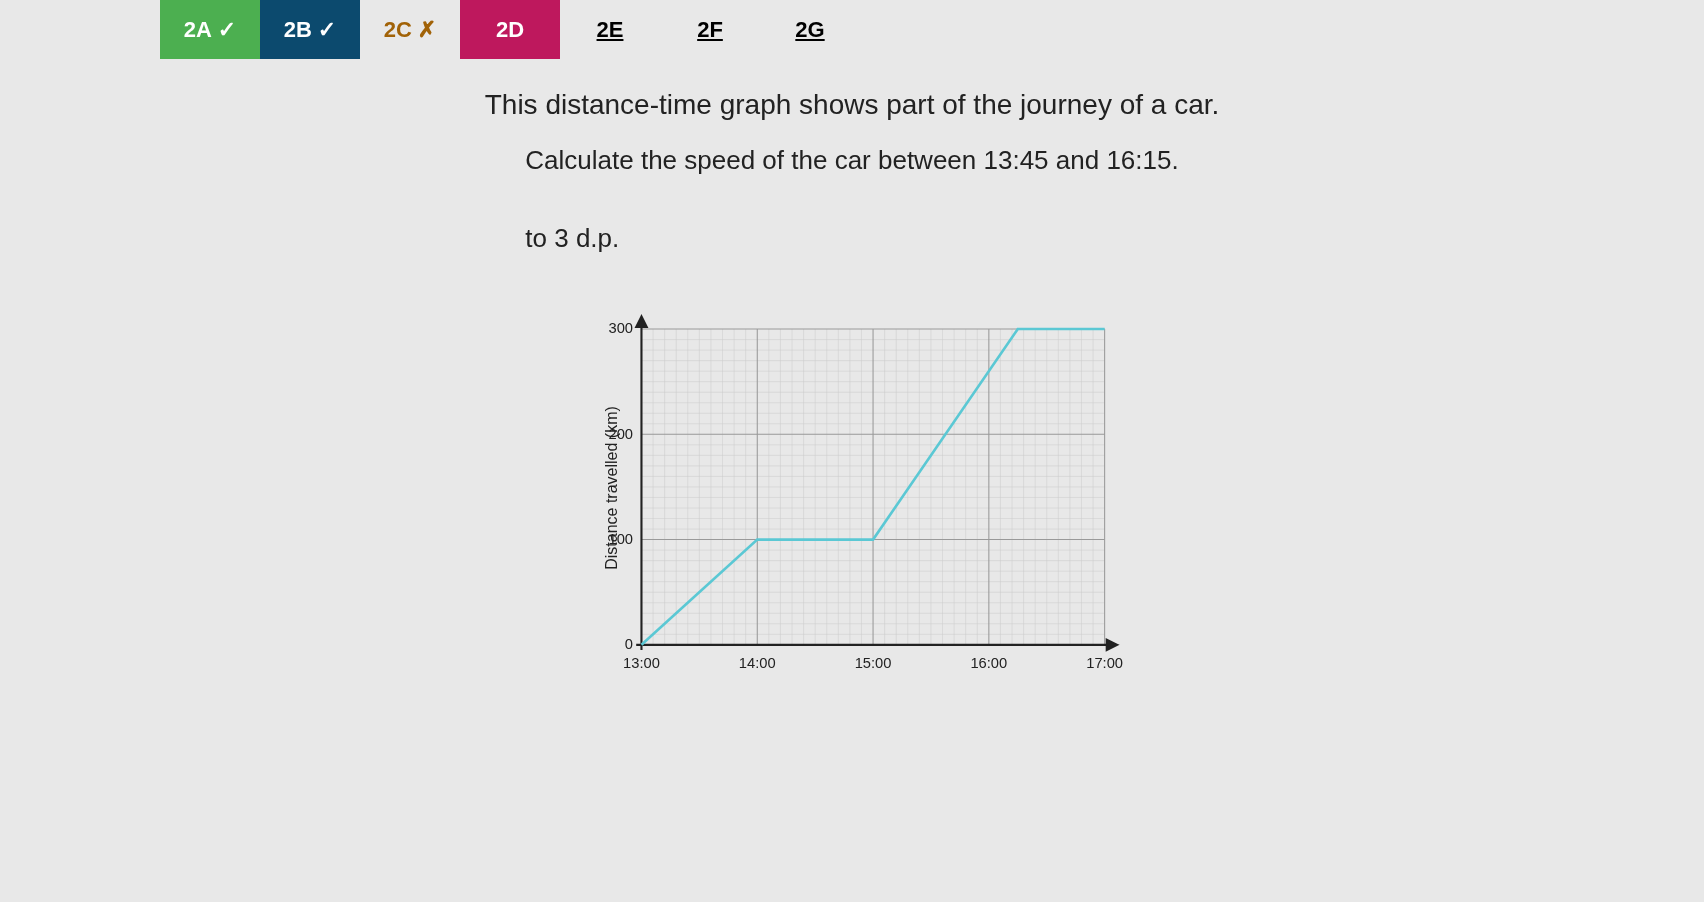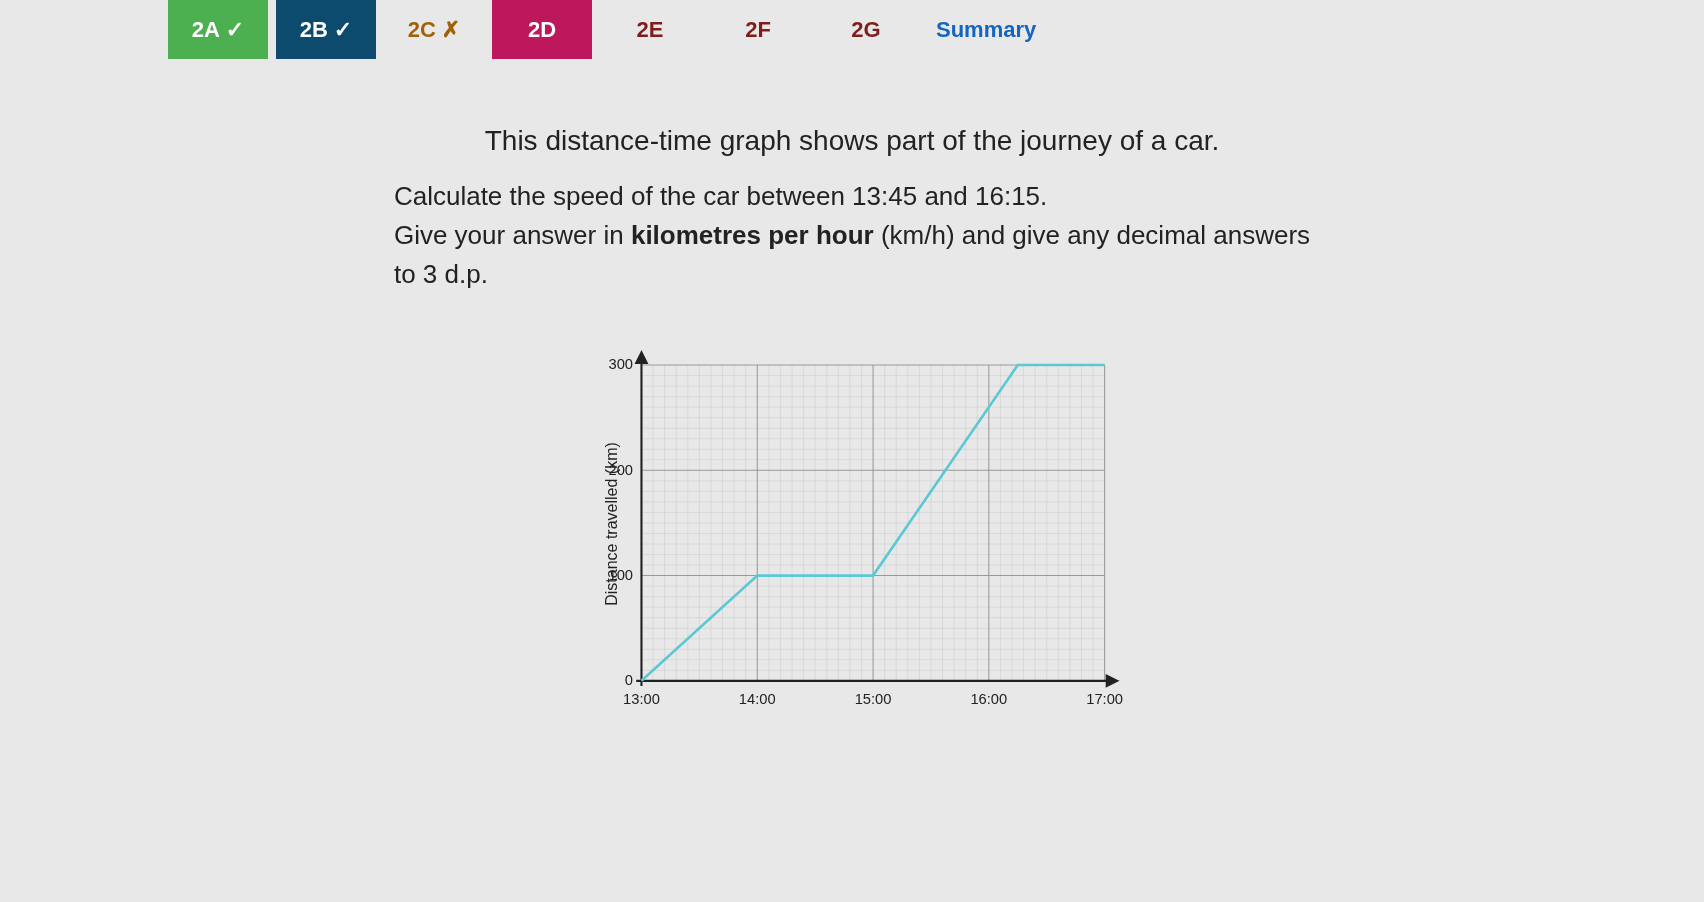--- a/index.html
+++ b/index.html
@@ -22,21 +22,20 @@
 
     .tab {
       display: flex;
       align-items: center;
       justify-content: center;
       padding: 0 12px;
       font-size: 22px;
       font-weight: 600;
       cursor: pointer;
       min-width: 100px;
-      margin-left: 8px;
     }
 
     .tab-2a {
       background-color: #4caf50;
       color: white;
     }
     .tab-2b {
       background-color: #0c4a6e;
       color: white;
     }
@@ -44,21 +43,22 @@
       background-color: #e8e8e8;
       color: #a16207;
       font-weight: 700;
     }
     .tab-2d {
       background-color: #be185d;
       color: white;
     }
     .tab-2e, .tab-2f, .tab-2g {
       background-color: transparent;
-      color: #7f1d1d;
+      color: #000000;
+      text-decoration: underline;
     }
     .tab-summary {
       background-color: transparent;
       color: #1565c0;
       font-weight: 700;
     }
 
     .check-icon { margin-left: 6px; }
 
     
@@ -67,21 +67,20 @@
       flex-direction: column;
       align-items: center;
       padding-top: 30px;
     }
 
     .question-intro {
       font-size: 28px;
       color: #222;
       margin-bottom: 20px;
       text-align: center;
-      margin-top: 36px;
     }
 
     .question-body {
       font-size: 26px;
       color: #222;
       text-align: left;
       line-height: 1.5;
       max-width: 1100px;
       margin-bottom: 40px;
     }
@@ -154,31 +153,28 @@
   </div>
   <div class="tab tab-2e">
     <span>2E</span>
   </div>
   <div class="tab tab-2f">
     <span>2F</span>
   </div>
   <div class="tab tab-2g">
     <span>2G</span>
   </div>
-  <div class="tab tab-summary">
-    <span>Summary</span>
-  </div>
 </div>
 
 <div class="main-content">
   <div class="question-intro">This distance-time graph shows part of the journey of a car.</div>
 
   <div class="question-body">
     <span>Calculate the speed of the car between 13:45 and 16:15.</span><br>
-    <span>Give your answer in <strong>kilometres per hour</strong> (km/h) and give any decimal answers</span><br>
+    <br>
     <span>to 3 d.p.</span>
   </div>
 
   <div class="graph-container">
     <div class="graph-area">
 
       <div class="y-axis-label">
         <span>Distance travelled (km)</span>
       </div>
 

